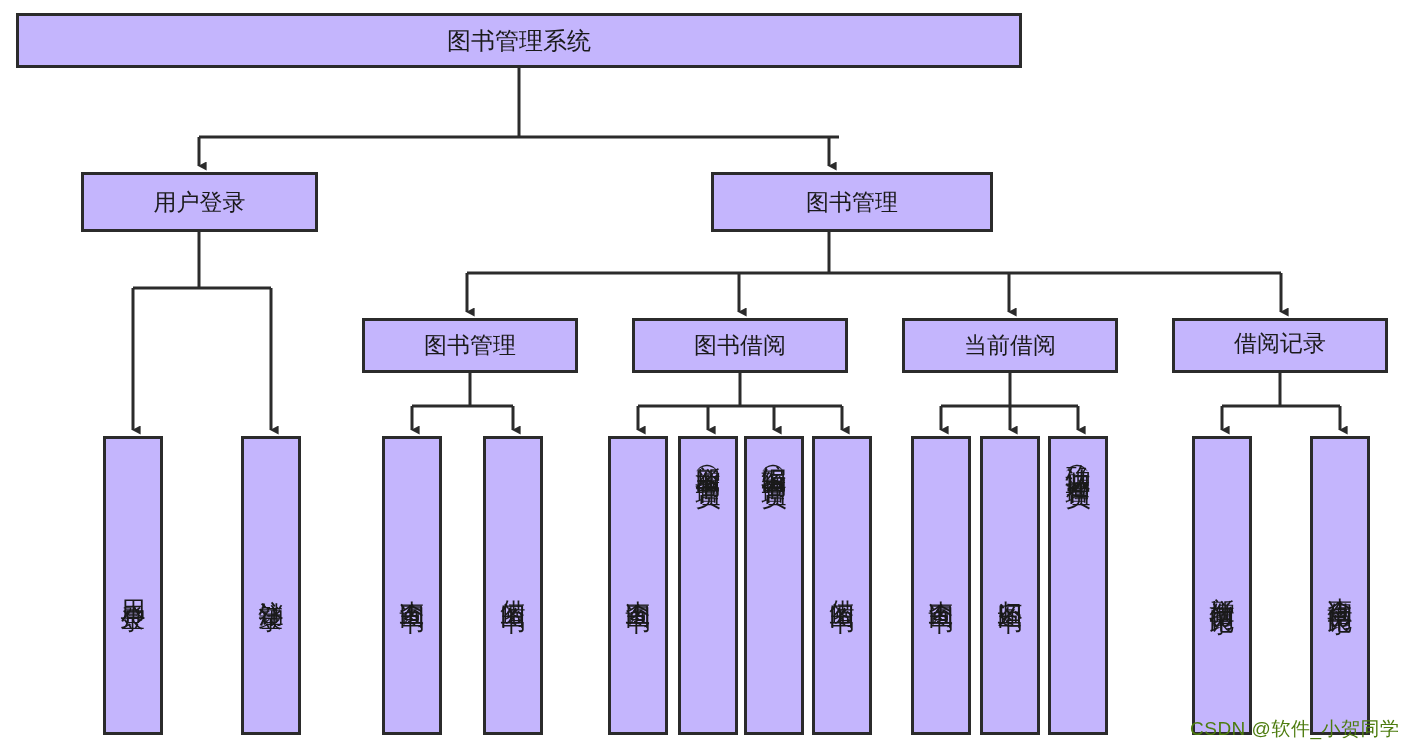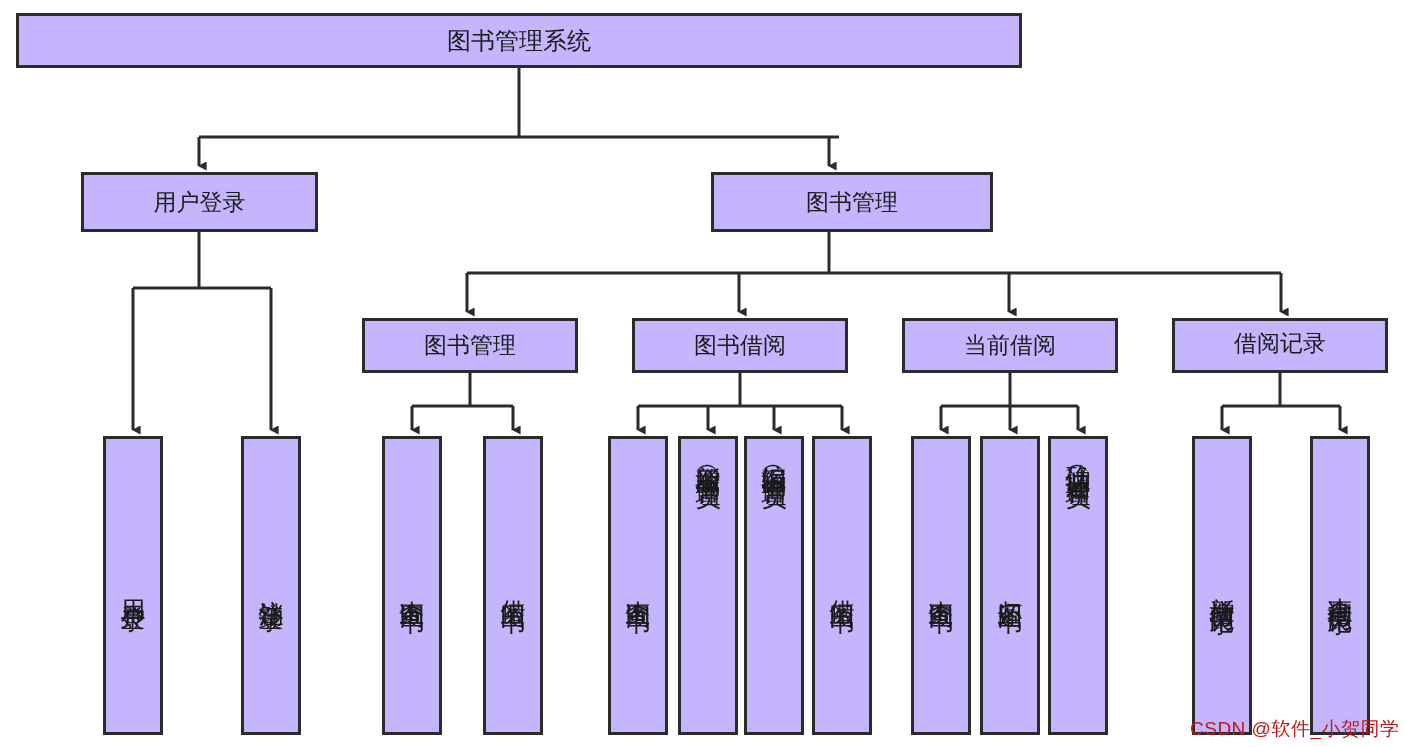--- a/index.html
+++ b/index.html
@@ -59,21 +59,21 @@
     letter-spacing: 3px;
     line-height: 1;
   }
   .node.vert.mid {
     align-items: center;
     padding-top: 0;
   }
   .watermark {
     position: absolute;
     font-size: 19px;
-    color: #b91c1c;
+    color: #4d7c0f;
     white-space: nowrap;
     letter-spacing: 0.5px;
   }
 </style>
 </head>
 <body>
 
 <div id="canvas">
 
   <svg class="wires" viewBox="0 0 1405 747" xmlns="http://www.w3.org/2000/svg">

